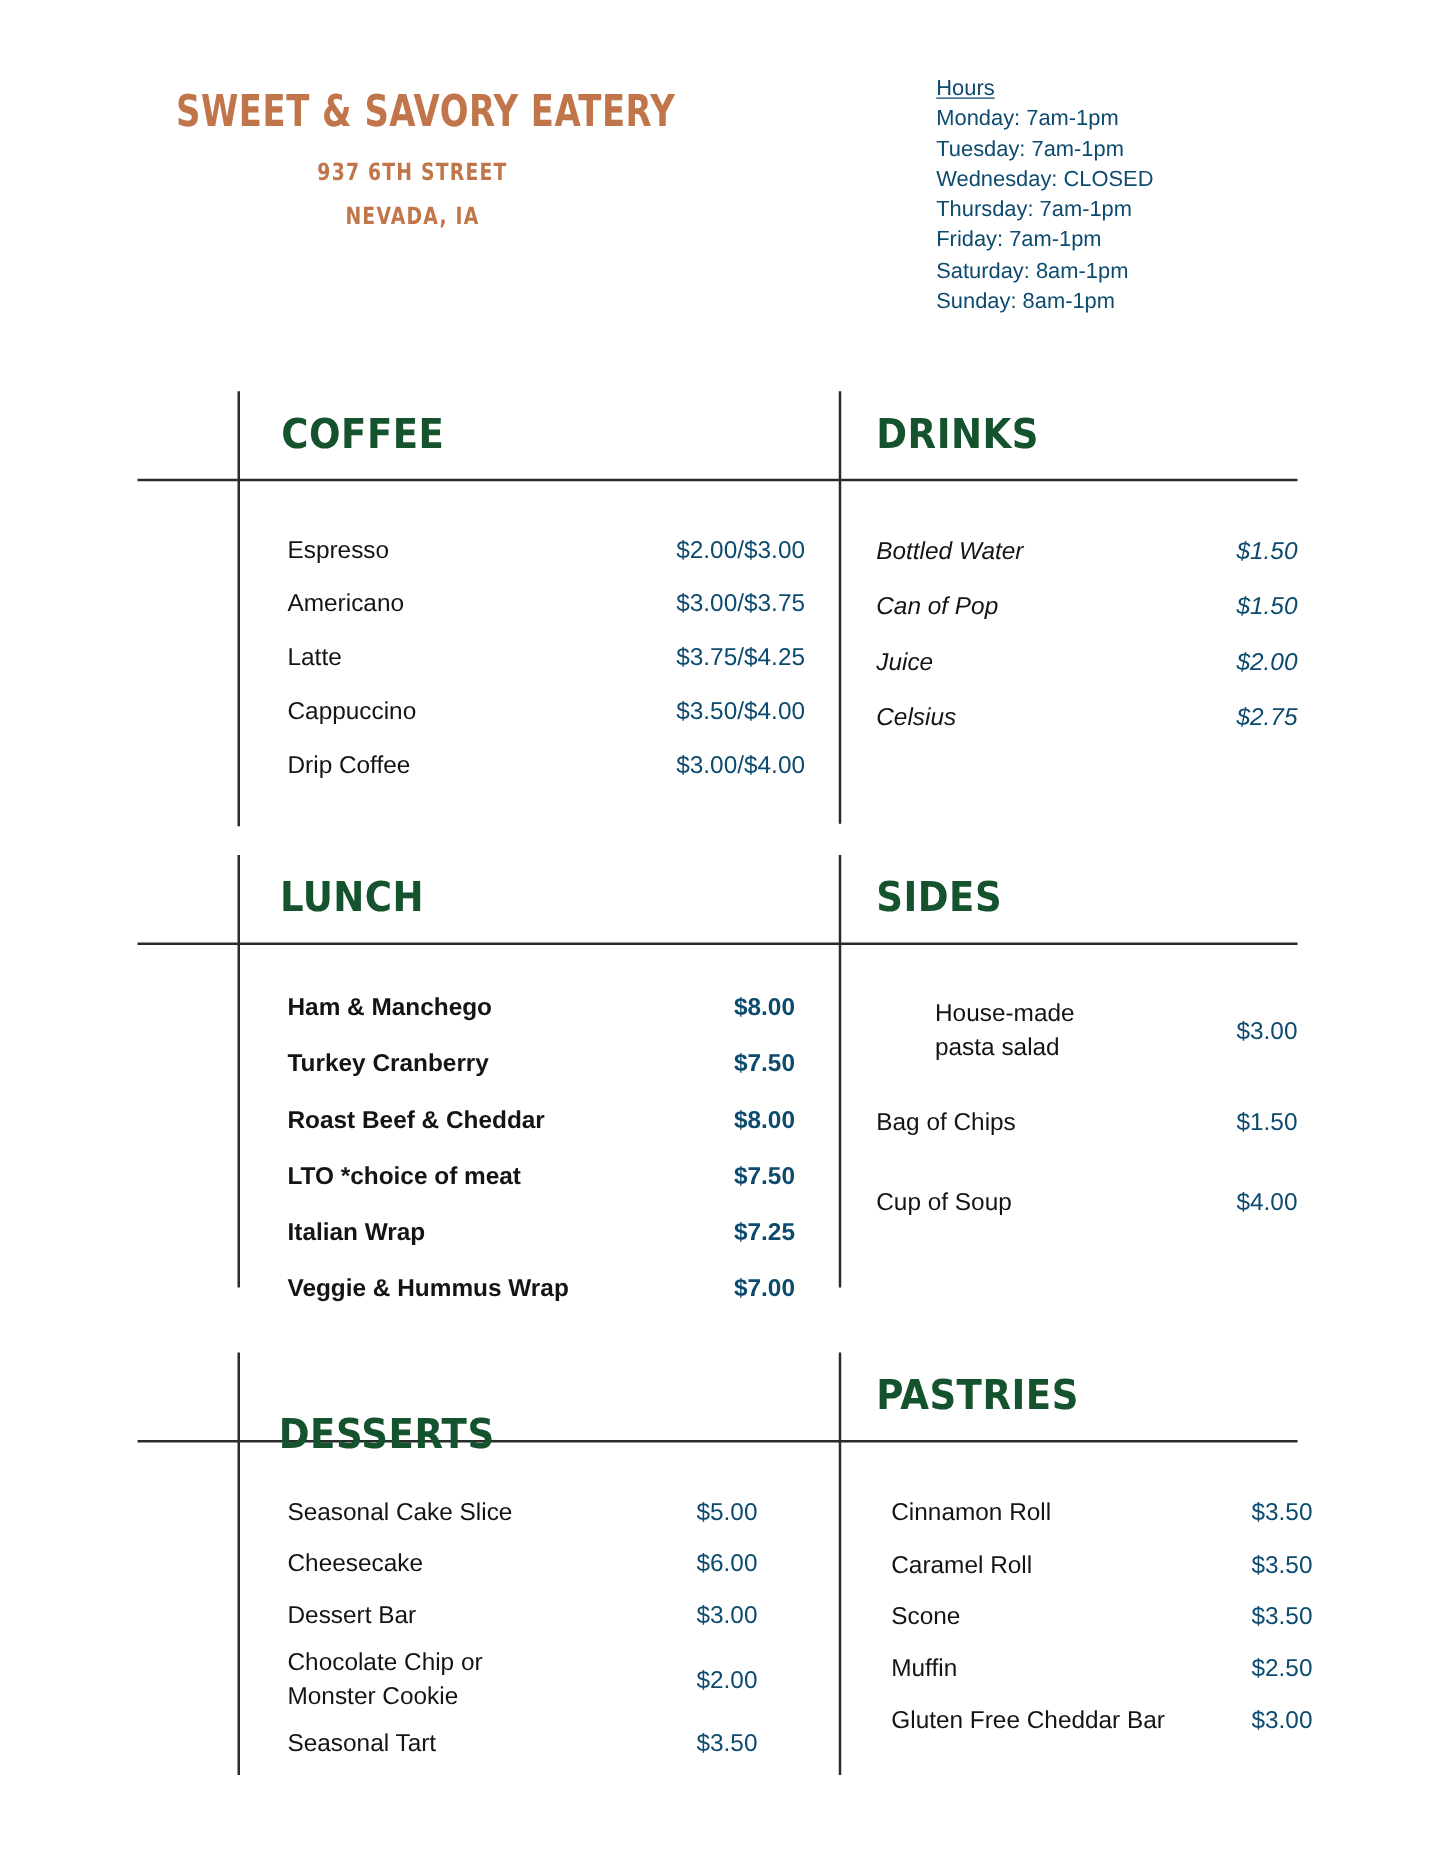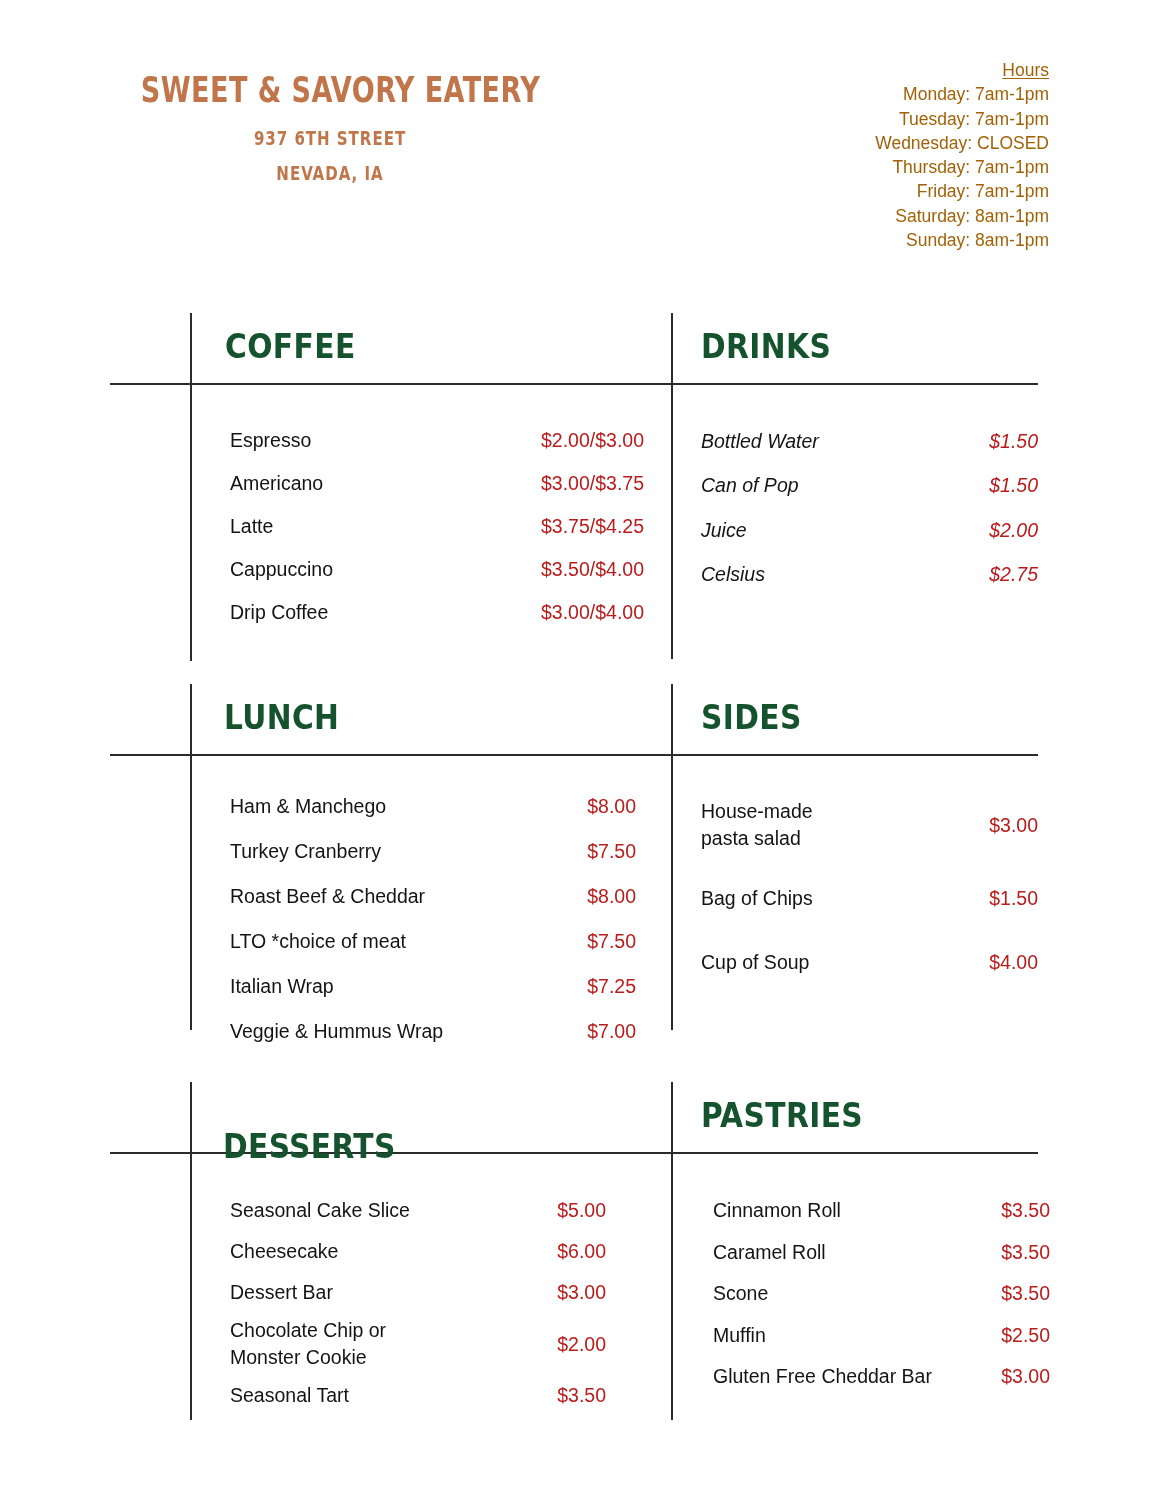--- a/index.html
+++ b/index.html
@@ -57,24 +57,24 @@
     white-space: nowrap;
   }
   #restaurant-street { margin-top: 18px; }
   #restaurant-city { margin-top: 13px; }
 
   #hours-block {
     position: absolute;
     right: 110px;
     top: 58px;
     width: 300px;
-    text-align: right;
+    text-align: left;
     font-size: 17.5px;
     line-height: 24.3px;
-    color: #a16207;
+    color: #0c4a6e;
   }
   #hours-title {
     text-decoration: underline;
     text-underline-offset: 2px;
   }
   .hours-line { white-space: nowrap; }
 
   
   .section {
     position: absolute;
@@ -115,21 +115,21 @@
   }
   .item-name {
     font-size: 19.5px;
     line-height: 27px;
     color: #141414;
     padding-right: 14px;
   }
   .item-price {
     font-size: 19.5px;
     line-height: 27px;
-    color: #b91c1c;
+    color: #0c4a6e;
     white-space: nowrap;
     text-align: right;
     flex: none;
   }
 
   
   
   #section-coffee { left: 190px; top: 313px; width: 482px; height: 348px; }
   #section-coffee .vrule { height: 348px; }
   #section-coffee .hrule { left: -80px; top: 70px; width: 562px; }
@@ -144,21 +144,21 @@
   #section-drinks h2 { left: 30px; top: 14px; }
   #section-drinks .items { left: 30px; top: 106px; width: 337px; font-style: italic; }
   #section-drinks .item { height: 44.5px; }
 
   
   #section-lunch { left: 190px; top: 684px; width: 482px; height: 346px; }
   #section-lunch .vrule { height: 346px; }
   #section-lunch .hrule { left: -80px; top: 70px; width: 562px; }
   #section-lunch h2 { left: 34px; top: 14px; }
   #section-lunch .items { top: 100px; width: 406px; }
-  #section-lunch .item { height: 45px; }
+  #section-lunch .item { height: 45px; font-weight: bold; }
 
   
   #section-sides { left: 671px; top: 684px; width: 367px; height: 346px; }
   #section-sides .vrule { height: 346px; }
   #section-sides .hrule { left: 0px; top: 70px; width: 367px; }
   #section-sides h2 { left: 30px; top: 14px; }
   #section-sides .items { left: 30px; top: 100px; width: 337px; }
   #section-sides .item { height: 82px; }
   #section-sides .item.single { height: 64px; }
 
@@ -289,21 +289,21 @@
           <div class="item-price">$7.00</div>
         </div>
       </div>
     </div>
     <div class="section" id="section-sides">
       <div class="vrule"></div>
       <div class="hrule"></div>
       <h2>SIDES</h2>
       <div class="items">
         <div class="item">
-          <div class="item-name wrapline" style="max-width: 150px;">House-made pasta salad</div>
+          <div class="item-name wrapline" style="max-width: 150px; margin-left: 47px;">House-made pasta salad</div>
           <div class="item-price">$3.00</div>
         </div>
         <div class="item single">
           <div class="item-name nowrap">Bag of Chips</div>
           <div class="item-price">$1.50</div>
         </div>
         <div class="item single">
           <div class="item-name nowrap">Cup of Soup</div>
           <div class="item-price">$4.00</div>
         </div>

